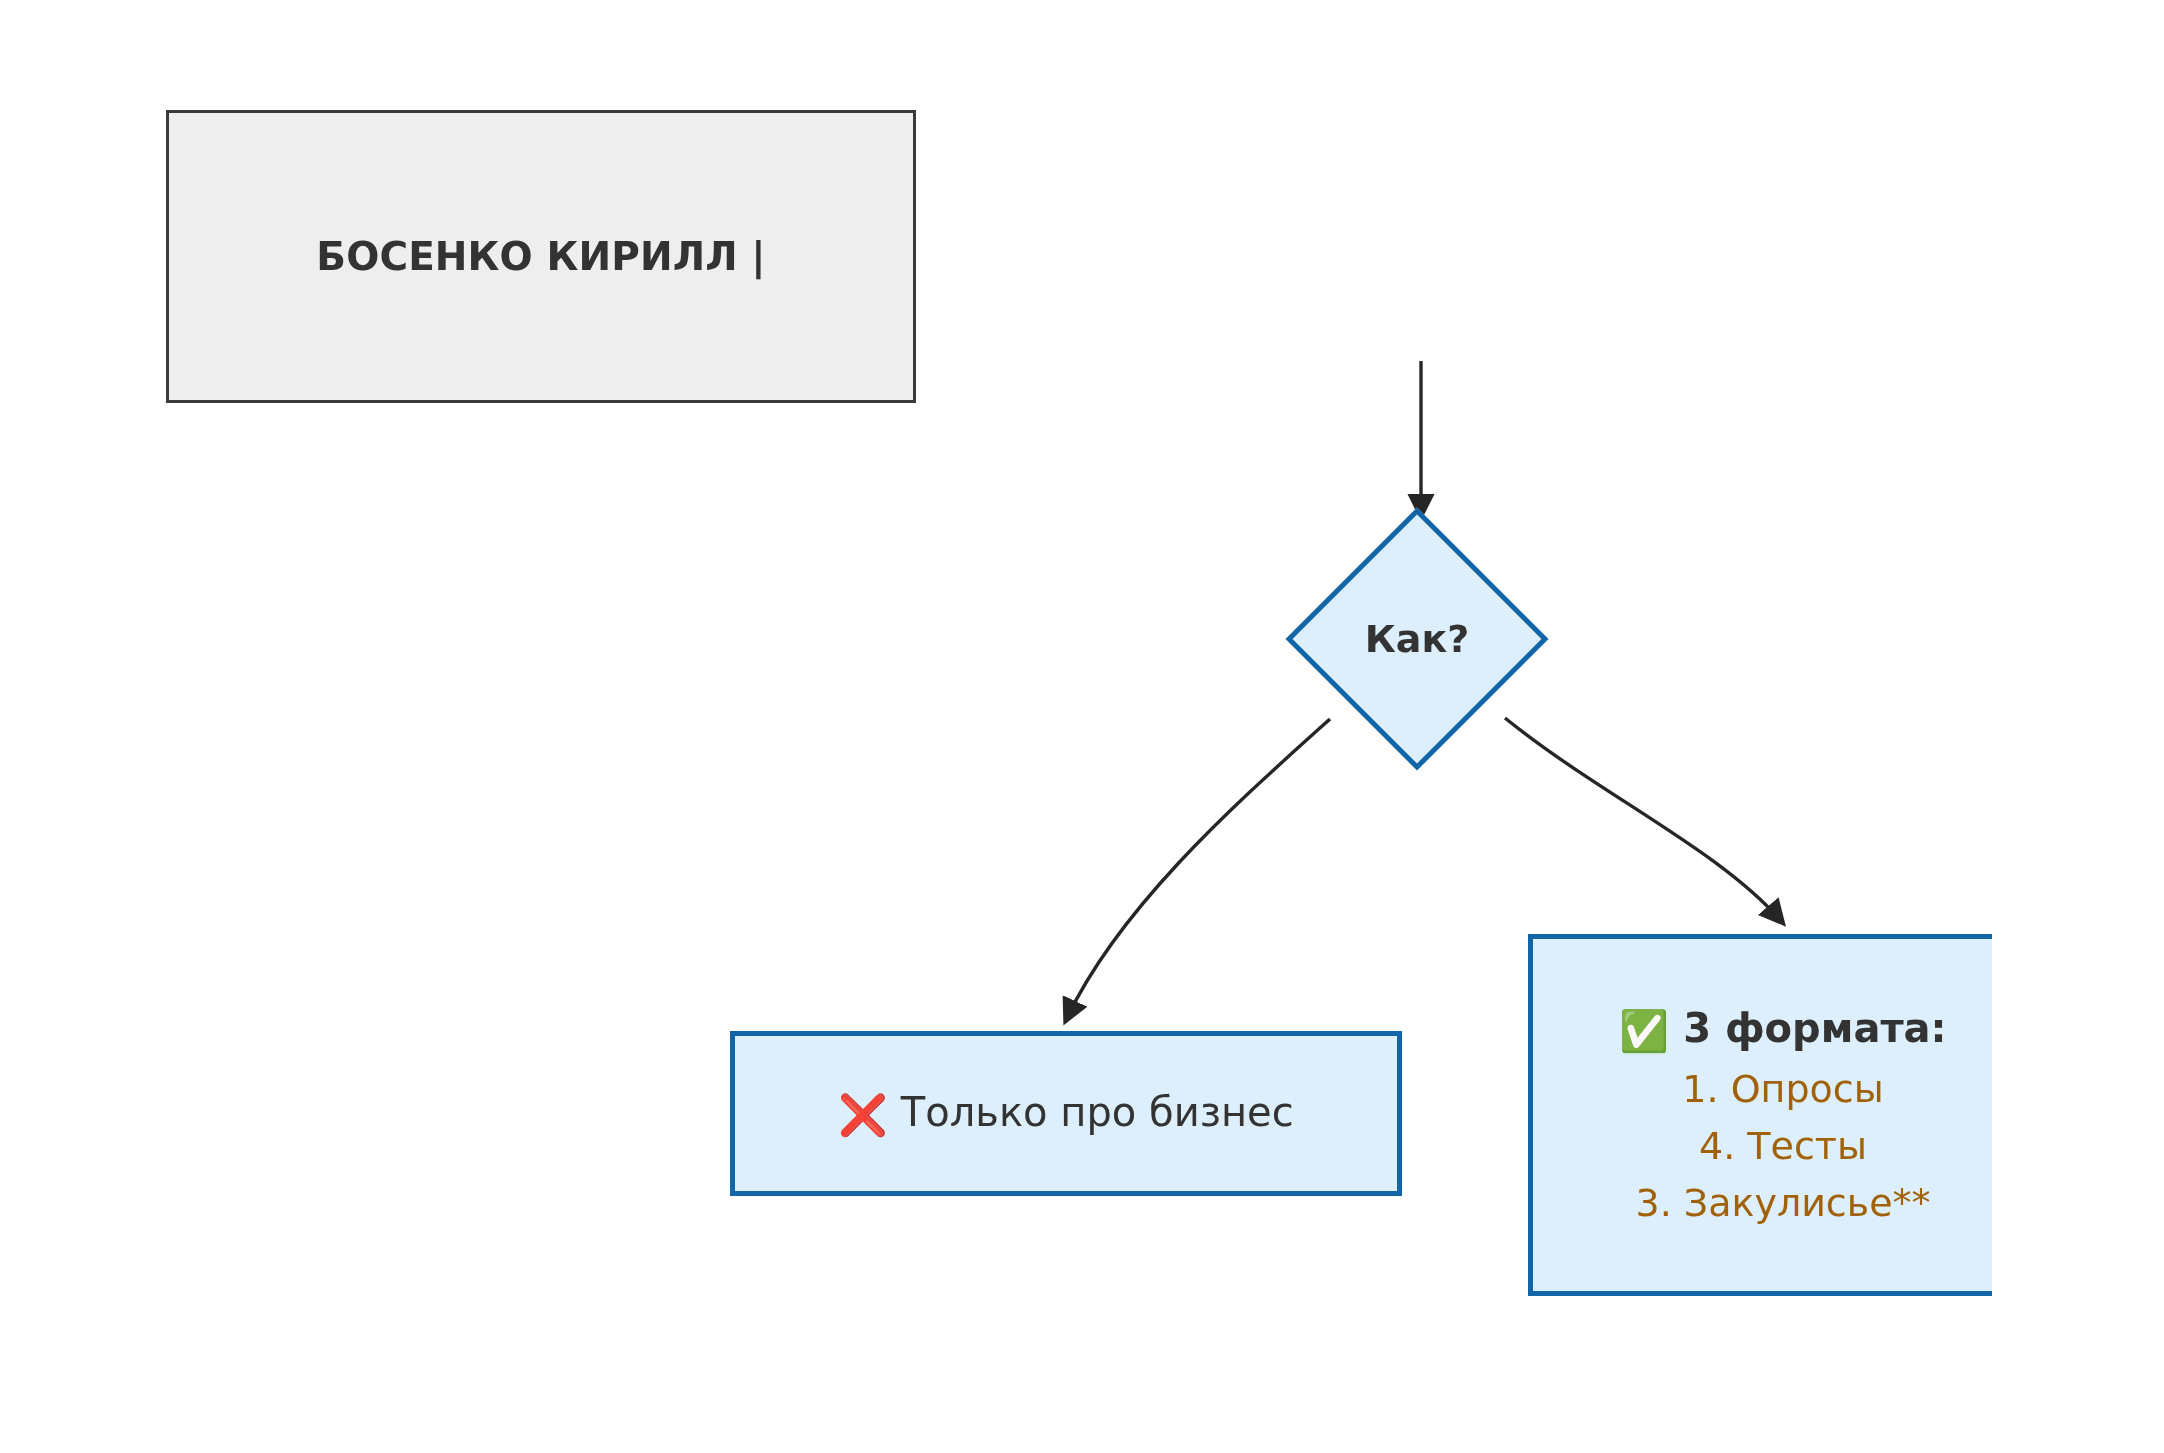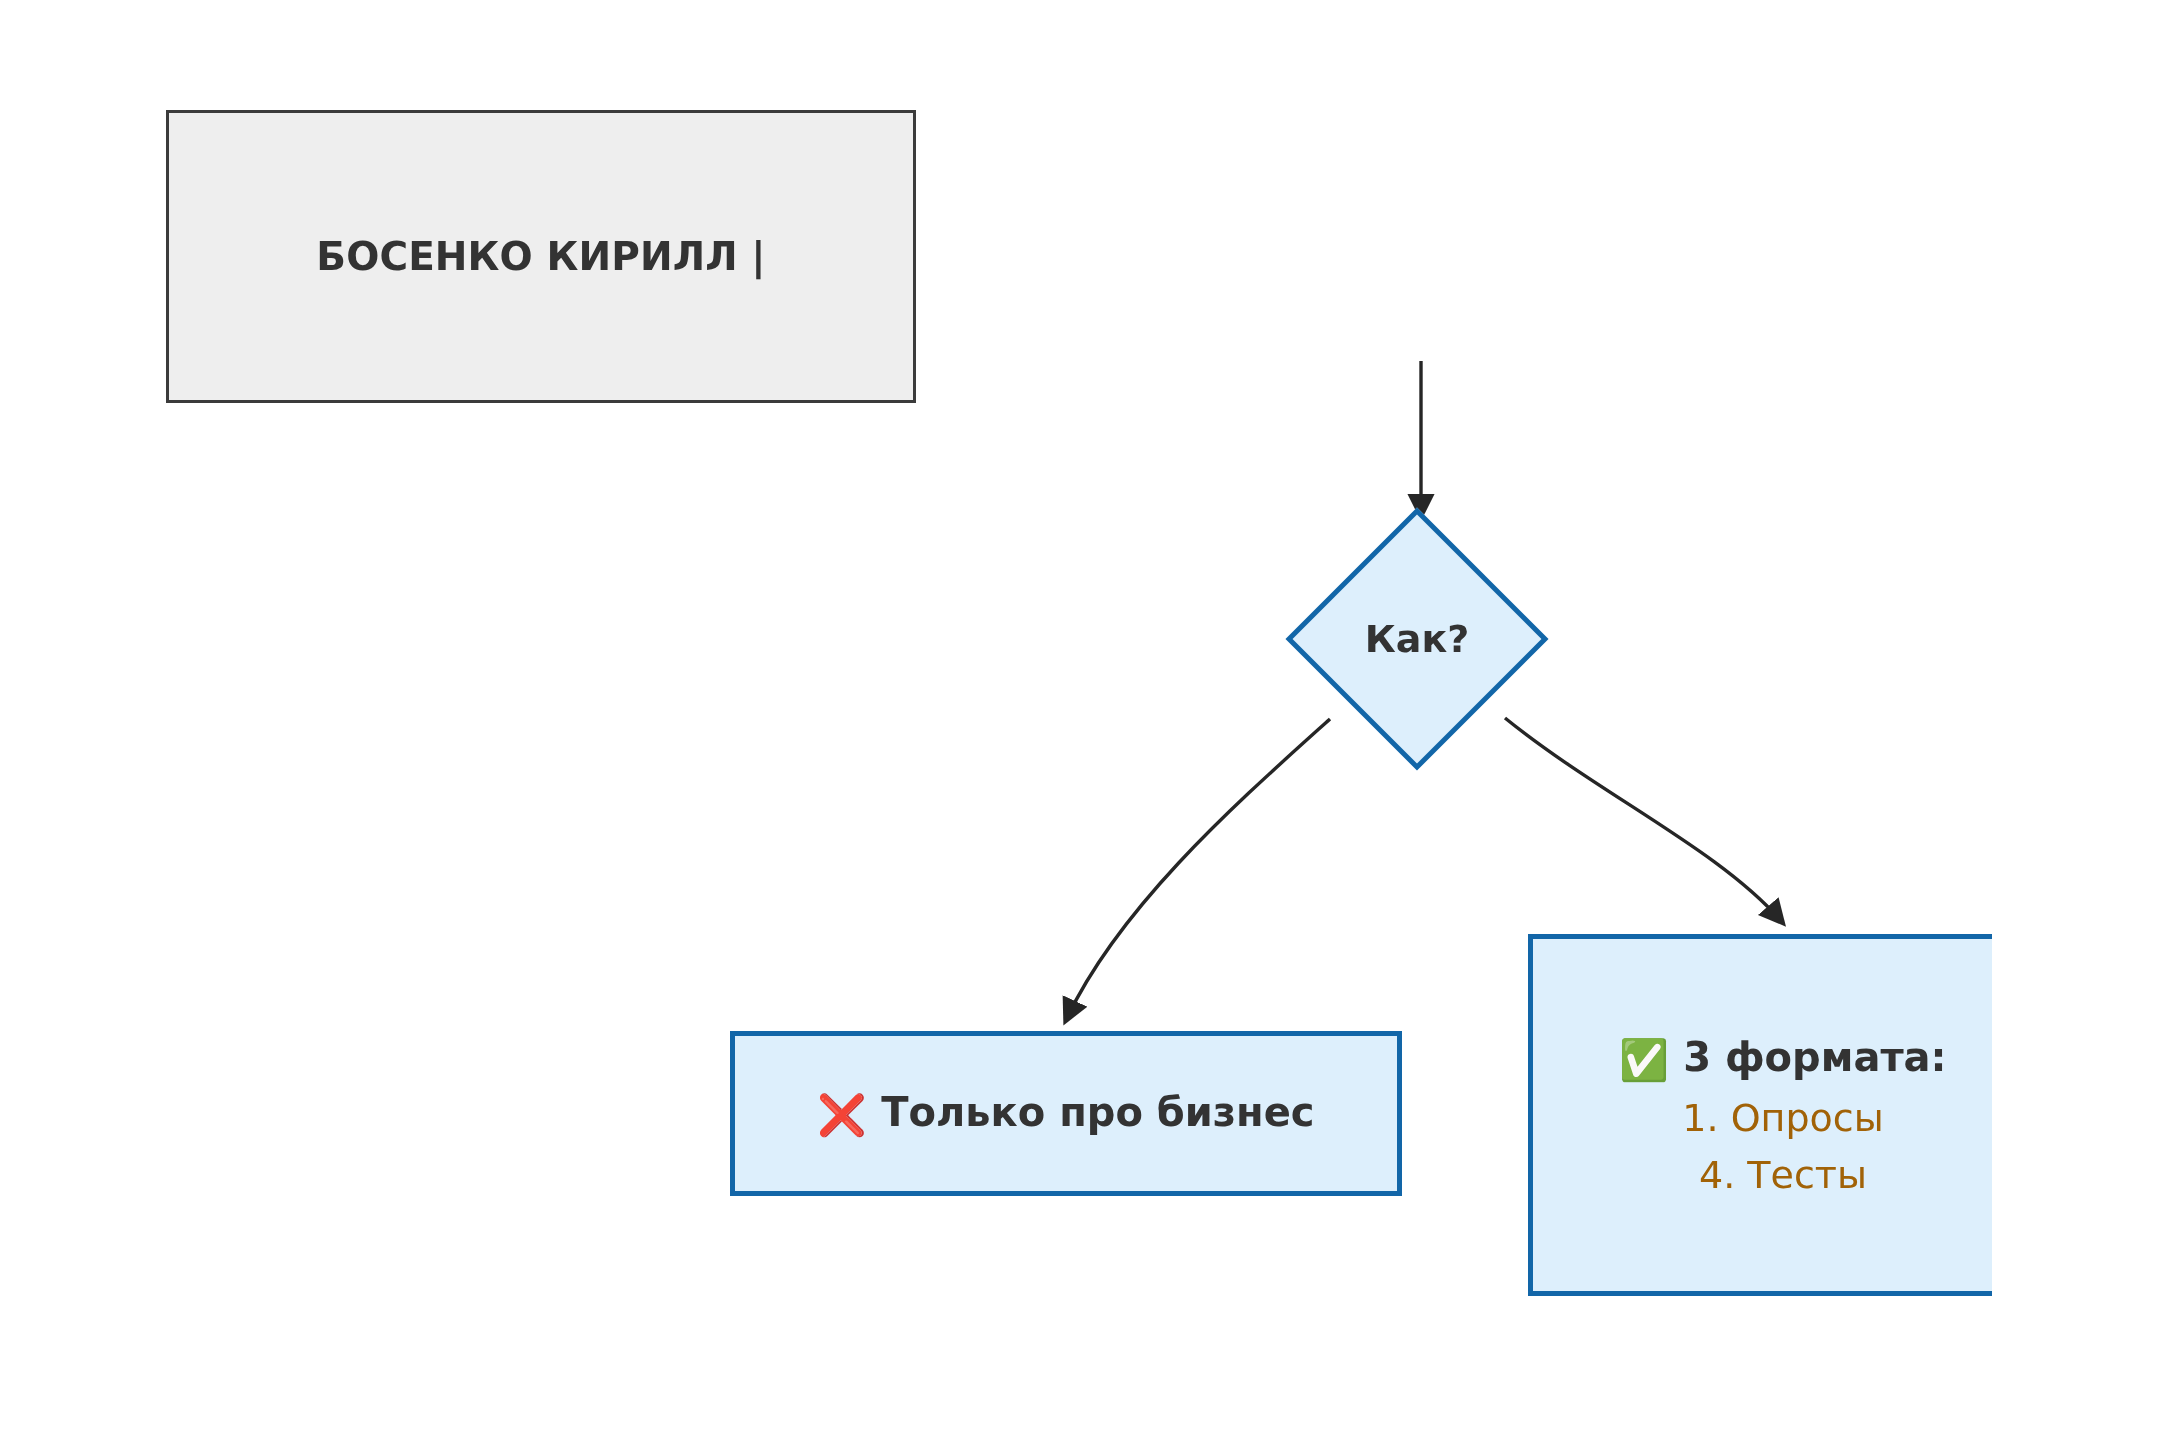--- a/index.html
+++ b/index.html
@@ -108,21 +108,21 @@
 
   
   #no-box {
     left: 730px;
     top: 1031px;
     width: 672px;
     height: 165px;
   }
   #no-box .blue-text {
     font-size: 40px;
-    font-weight: 700;
+    font-weight: 400;
     color: #333333;
     white-space: nowrap;
   }
 
   
   #formats-box {
     left: 1528px;
     top: 934px;
     width: 510px;
     height: 362px;
@@ -189,15 +189,16 @@
     </div>
   </div>
 
   <div class="node blue-box" id="formats-box">
     <div class="headline">
       <span class="emoji">✅</span>
       <span>3 формата:</span>
     </div>
     <div class="item">1. Опросы</div>
     <div class="item">4. Тесты</div>
+    <div class="item">3. Закулисье**</div>
   </div>
 
 </div>
 
 </body></html>

